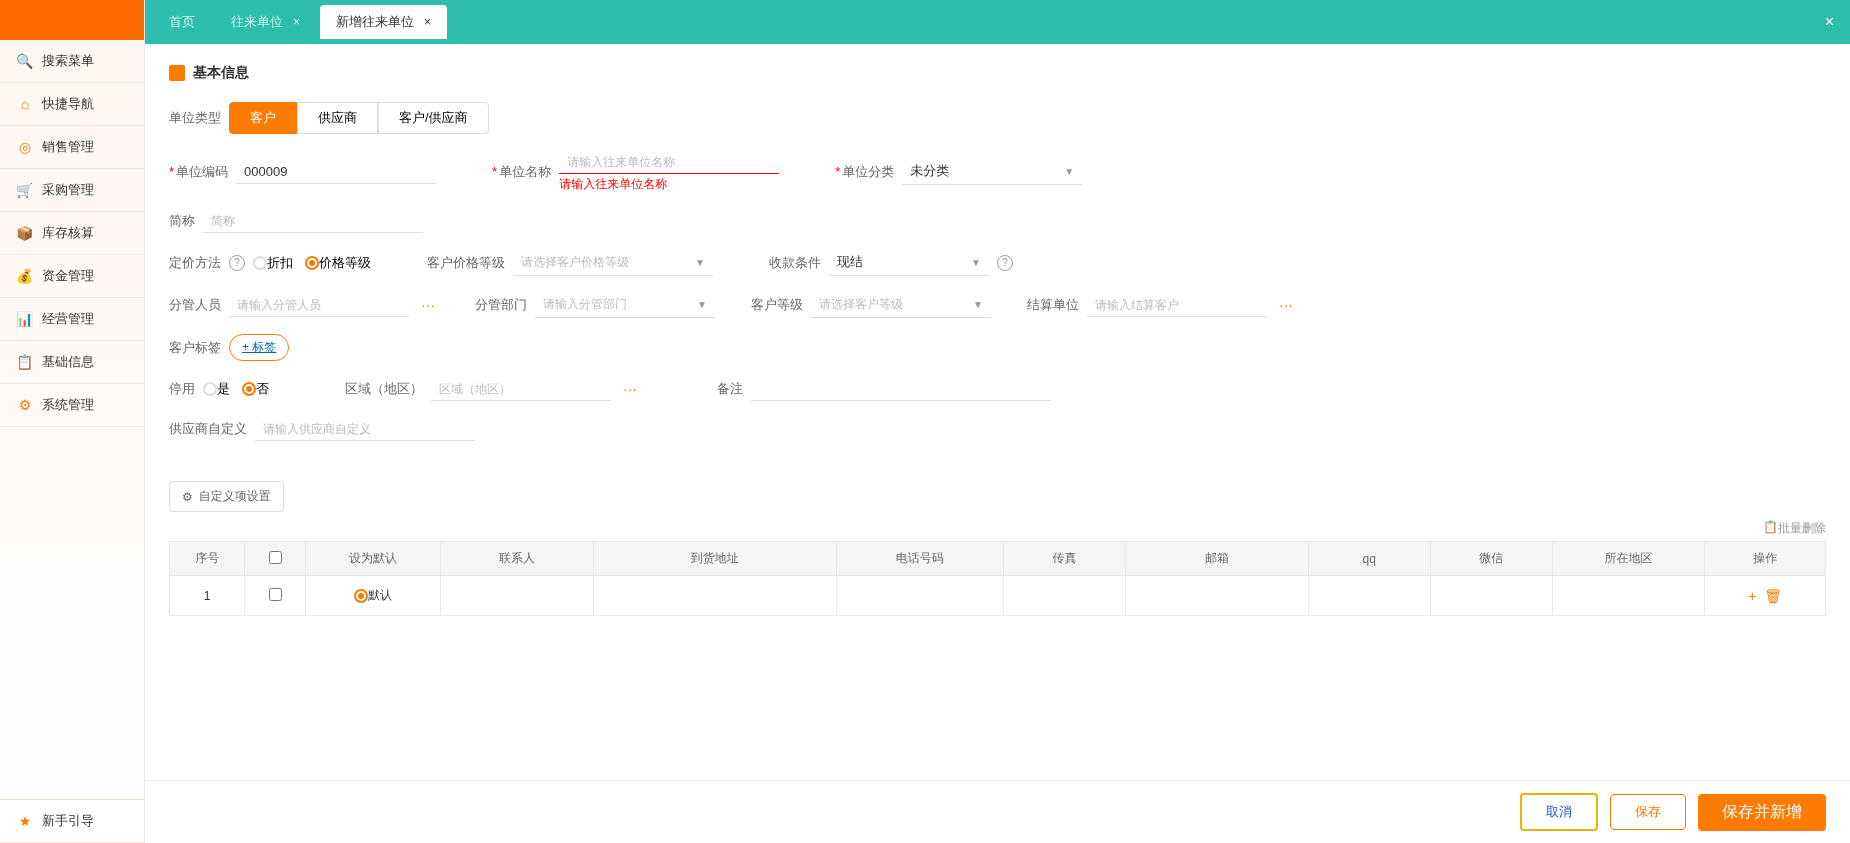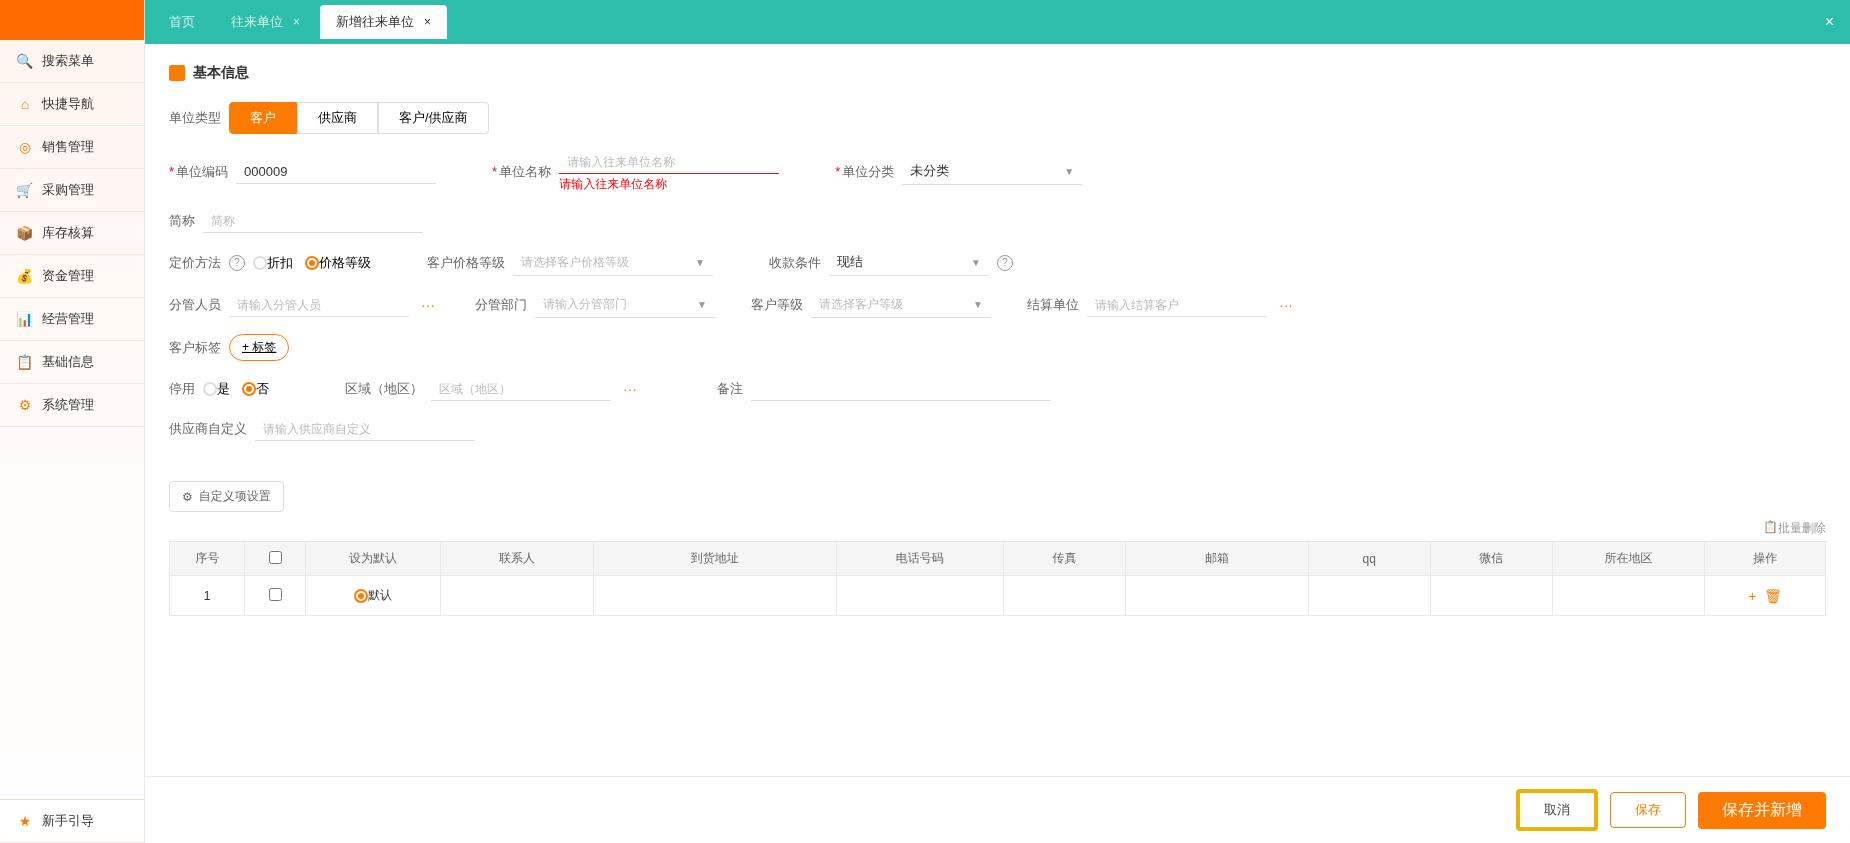--- a/index.html
+++ b/index.html
@@ -184,21 +184,21 @@
     .radio-circle.checked::after {
       content: '';
       width: 6px; height: 6px;
       background: #ff7a00;
       border-radius: 50%;
     }
 
     
     .tag-btn {
       border: 1px solid #ff7a00;
-      color: #000000;
+      color: #0369a1;
       border-radius: 20px;
       padding: 4px 12px;
       cursor: pointer;
       font-size: 12px;
       background: #fff;
       text-decoration: underline;
     }
 
     
     .more-btn { color: #ff7a00; cursor: pointer; font-size: 14px; padding: 0 4px; }
@@ -275,26 +275,26 @@
       justify-content: flex-end;
       align-items: center;
       gap: 12px;
       padding: 12px 24px;
       background: #fff;
       border-top: 1px solid #e8e8e8;
       flex-shrink: 0;
     }
     .btn-cancel {
       padding: 8px 24px;
-      border: 4px solid #eab308;
+      border: 2px solid #eab308;
       border-radius: 4px;
       cursor: pointer;
       font-size: 13px;
       background: #fff;
-      color: #404040;
+      color: #1d4ed8;
     }
     .btn-save {
       padding: 8px 24px;
       border: 1px solid #ff7a00;
       border-radius: 4px;
       cursor: pointer;
       font-size: 13px;
       background: #fff;
       color: #ff7a00;
     }

